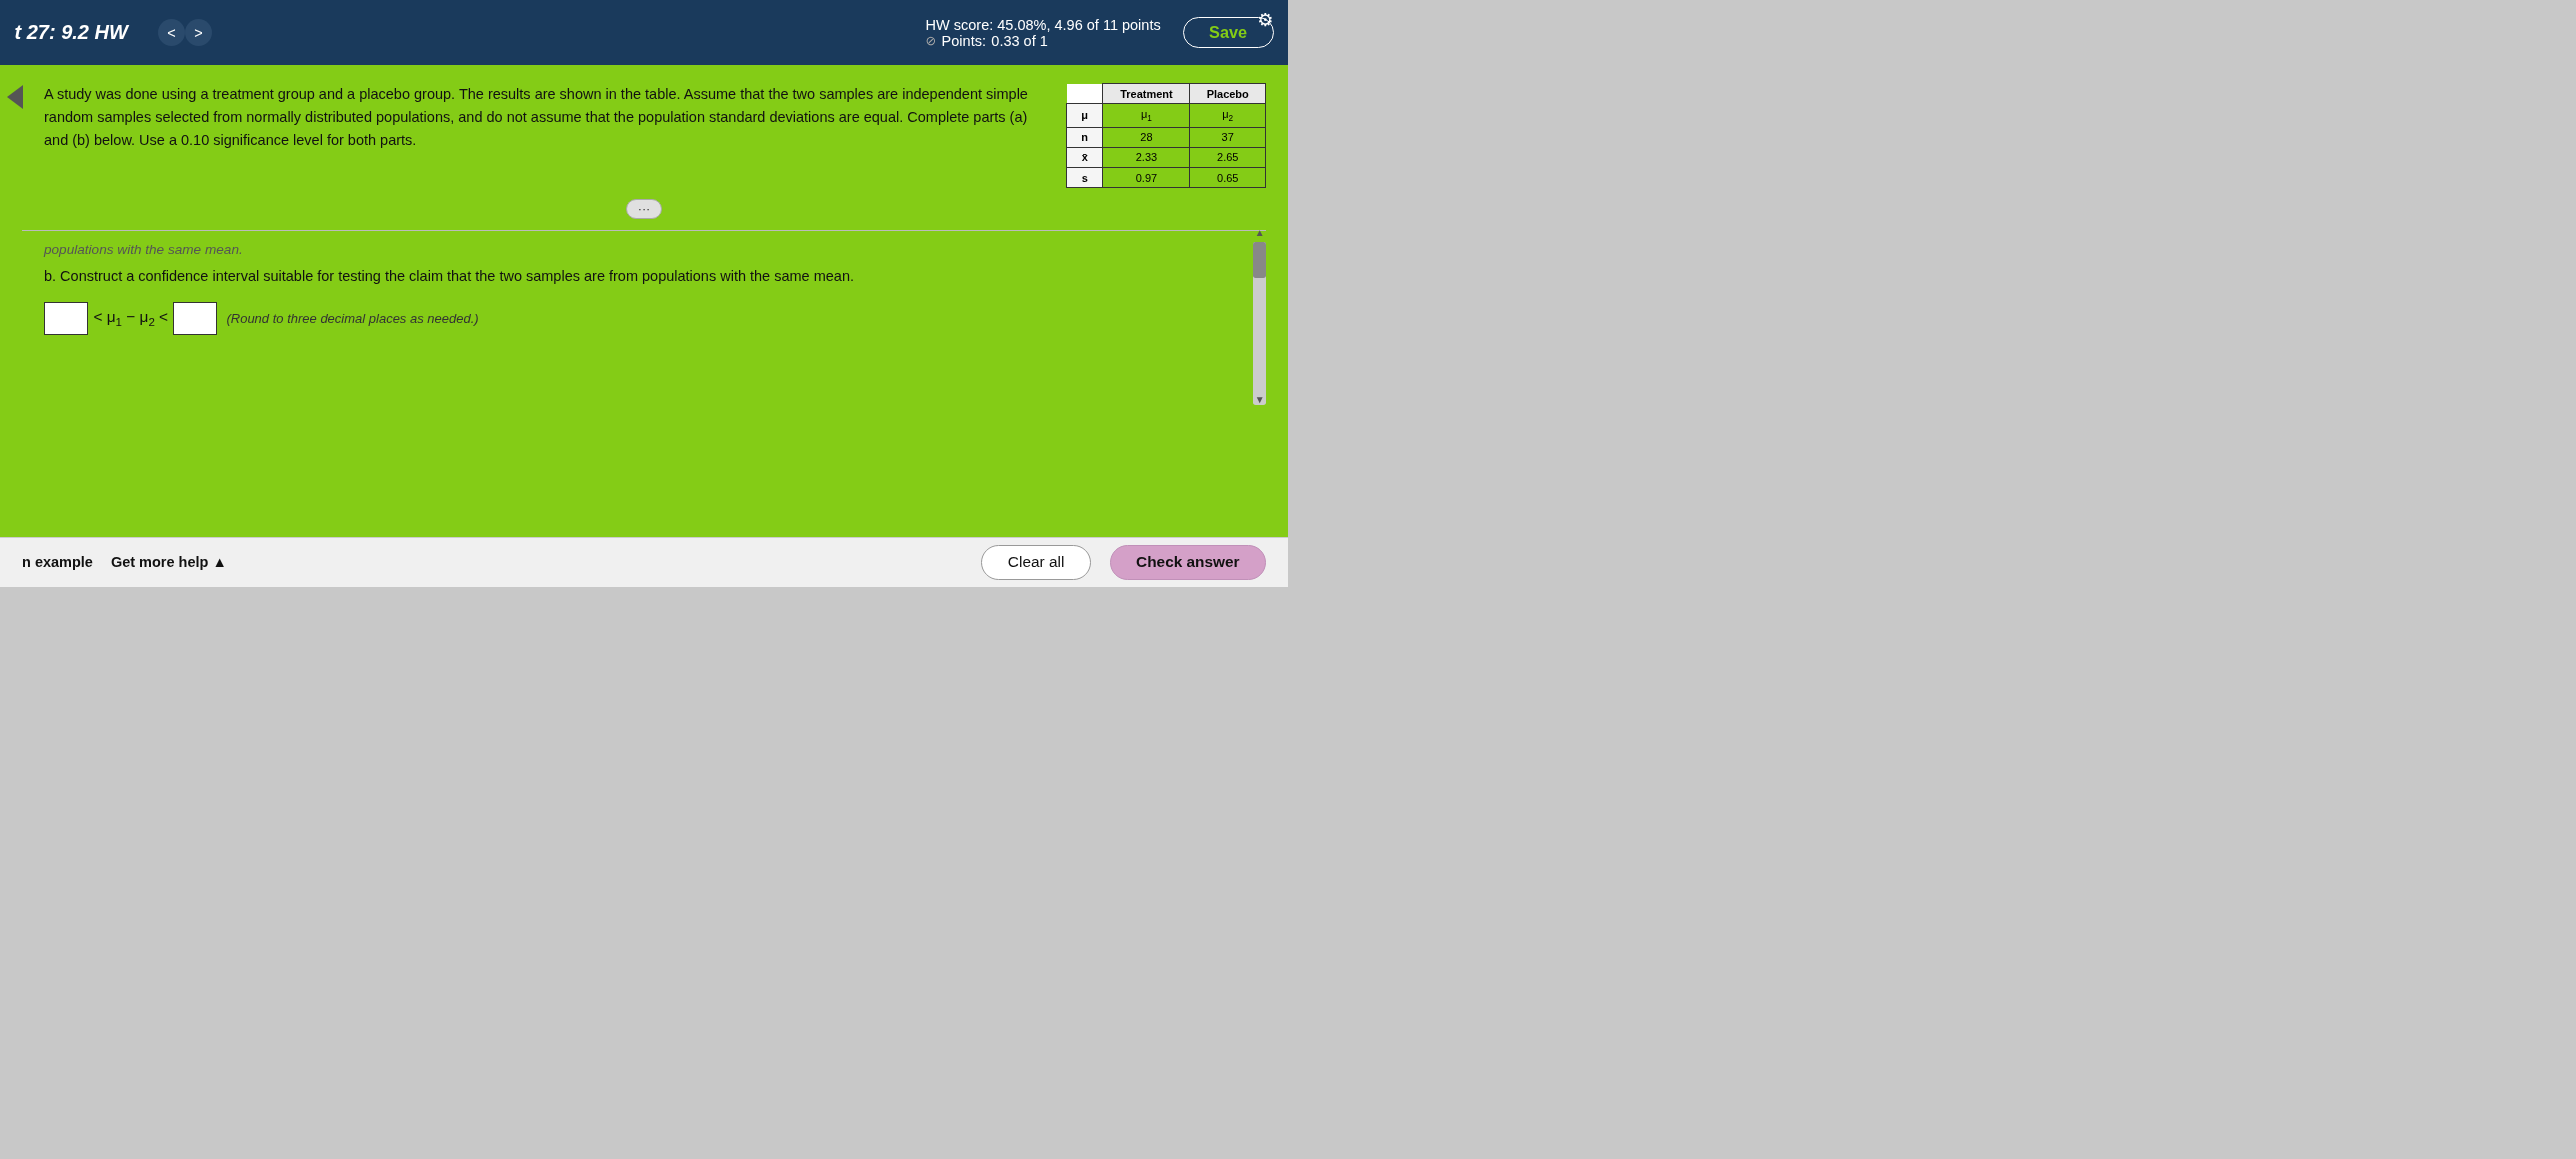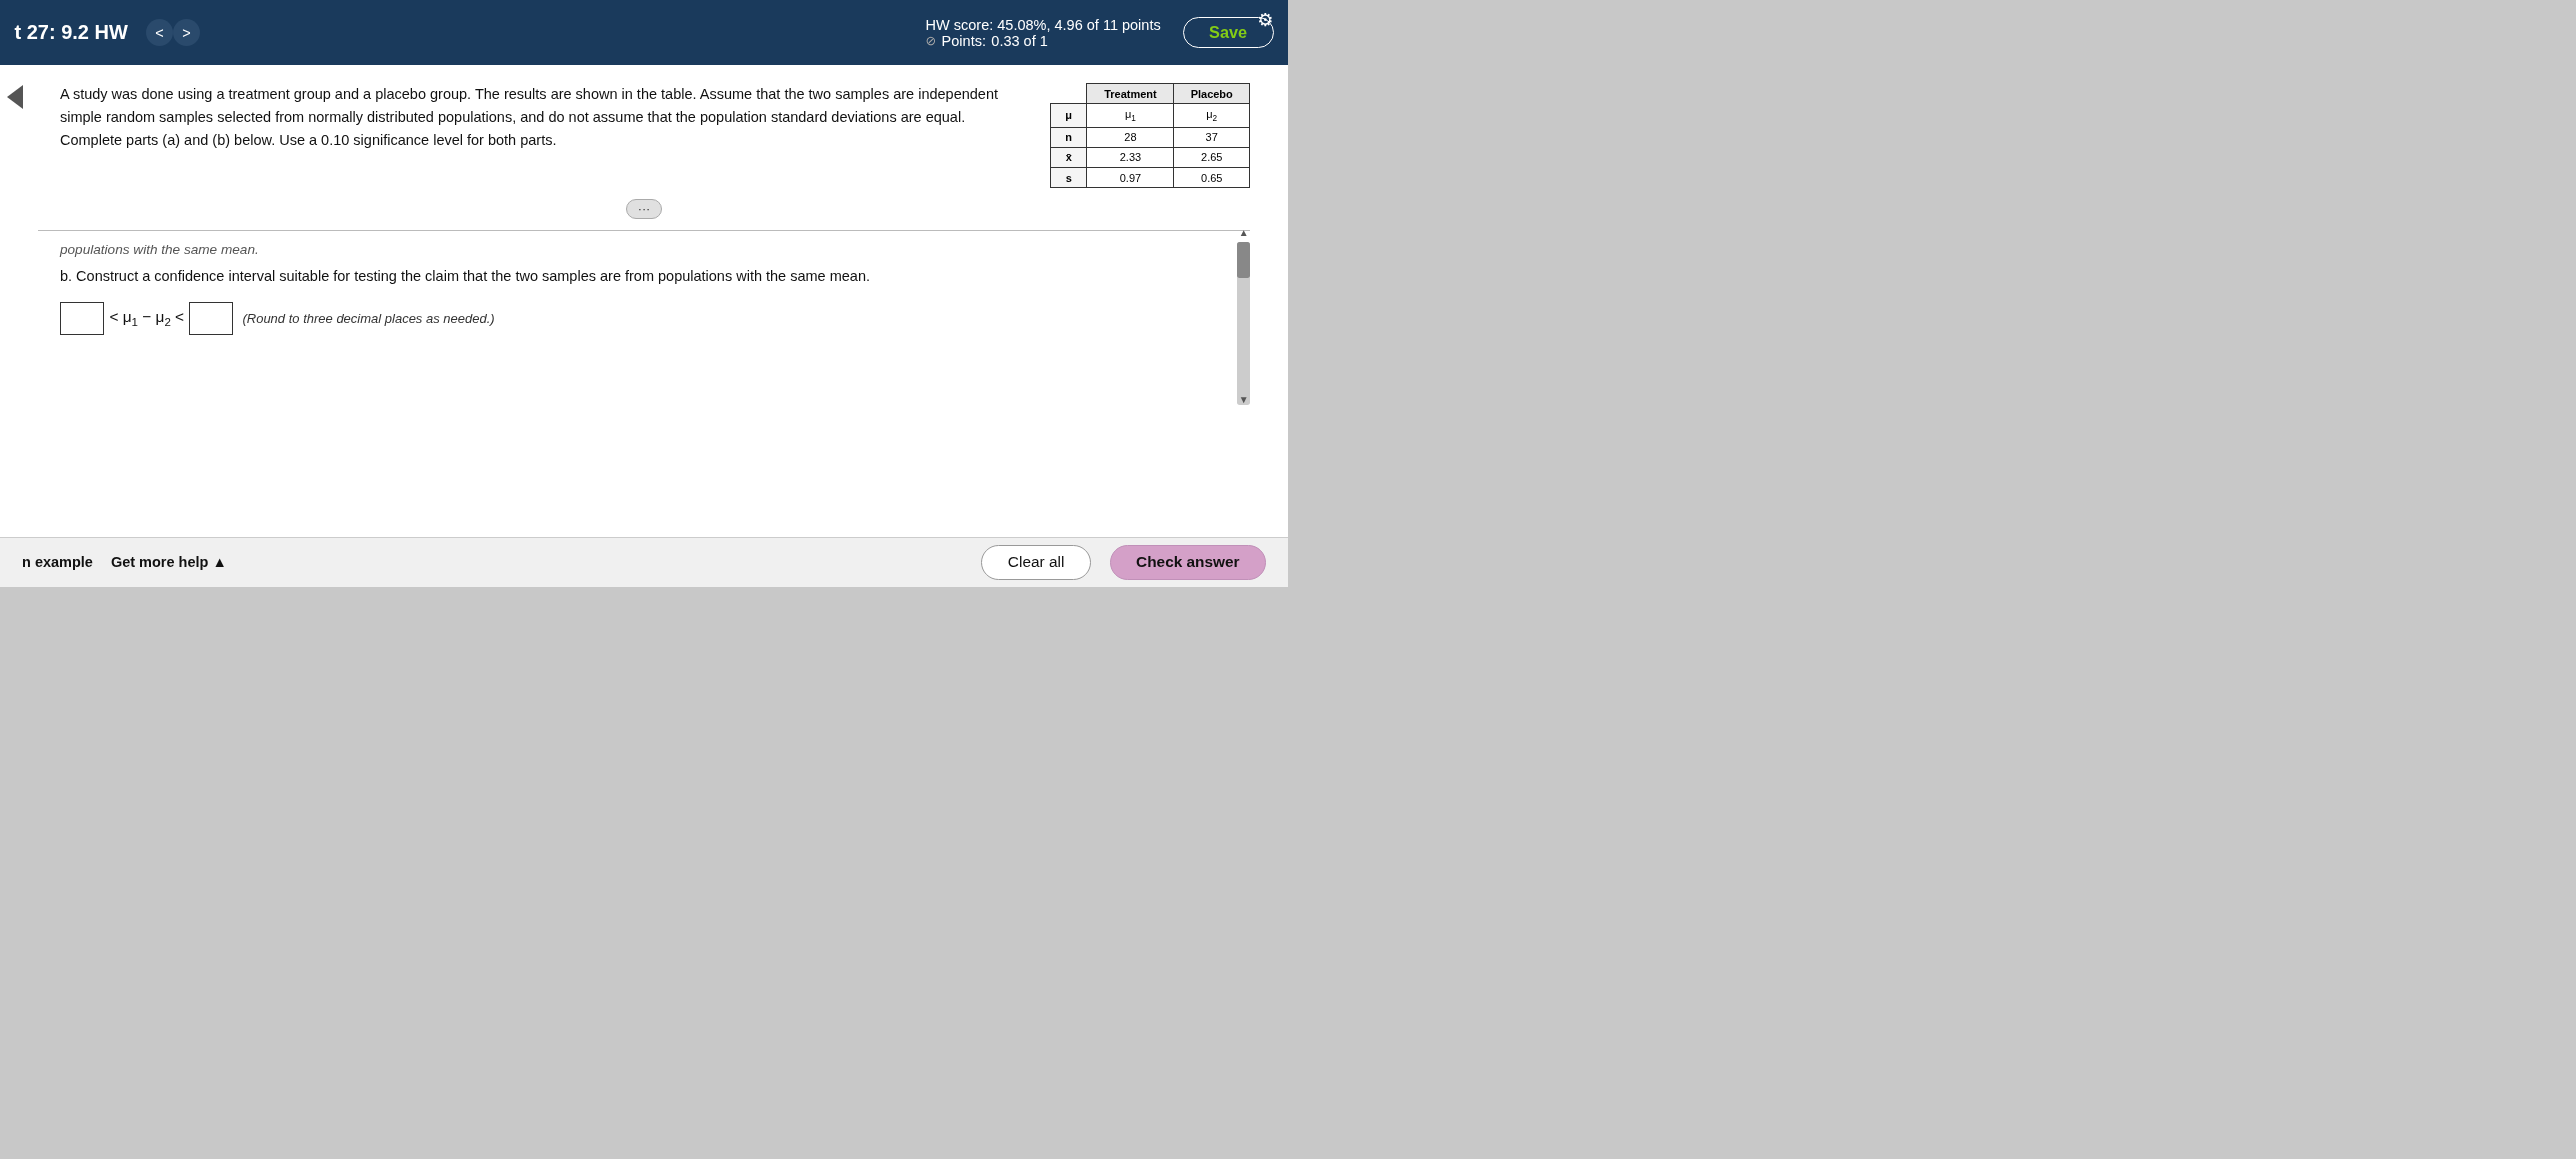--- a/index.html
+++ b/index.html
@@ -18,21 +18,22 @@
       display: flex;
       align-items: center;
       padding: 7.3px 14.5px;
       height: 65px;
       position: relative;
     }
     .header-title {
       font-size: 20px;
       font-weight: bold;
       color: white;
-      margin-right: 18px;
+      margin-right: 30px;
+      font-style: italic;
     }
     .header-center {
       display: flex;
       flex-direction: column;
       align-items: center;
       flex: 1;
     }
     .question-nav {
       display: flex;
       align-items: center;
@@ -97,22 +98,22 @@
       position: absolute;
       right: 14.5px;
       top: 9px;
       color: white;
       font-size: 18px;
       cursor: pointer;
     }
 
     
     .main {
-      background: #ffffff;
-      padding: 18px 38px;
+      background: #84cc16;
+      padding: 18px 22px;
       min-height: 472px;
       position: relative;
     }
 
     
     .problem-area {
       display: flex;
       gap: 22px;
       margin-left: 22px;
       margin-bottom: 11px;

